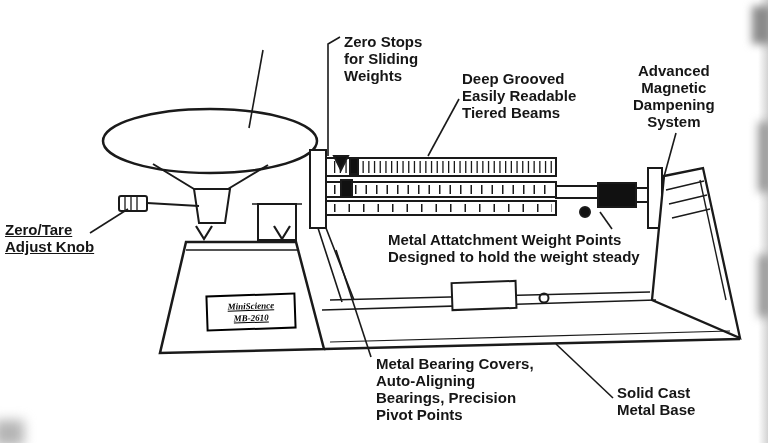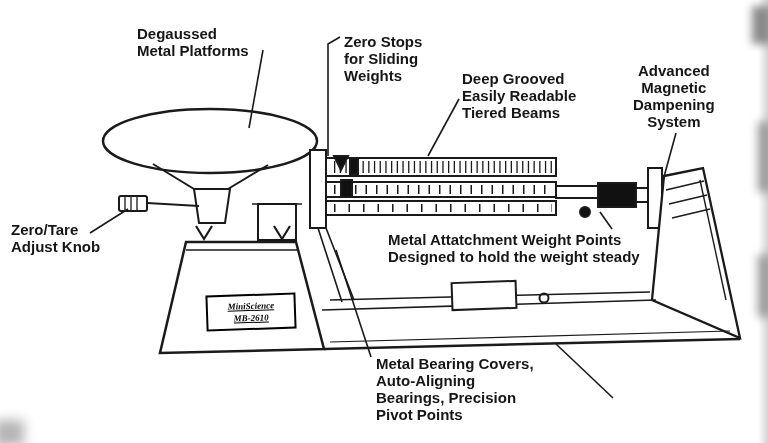--- a/index.html
+++ b/index.html
@@ -9,21 +9,21 @@
   }
   .stage svg { position:absolute; left:0; top:0; }
   .label {
     position:absolute; white-space:pre-line; font-weight:bold;
     font-size:15px; line-height:1.14; color:#161616;
   }
   #lb-platforms  { left:137px; top:25px; }
   #lb-zerostops  { left:344px; top:33px; }
   #lb-beams      { left:462px; top:54px;margin-top:16px; }
   #lb-dampening  { left:633px; top:62px;text-align:center; }
-  #lb-zerotare   { left:11px;   top:221px; }
+  #lb-zerotare   { left:5px;   top:221px;text-decoration:underline; }
   #lb-attachment { left:388px; top:231px; }
   #lb-bearings   { left:376px; top:355px; }
   #lb-base       { left:617px; top:384px; }
 
   .plate {
     position:absolute; left:206px; top:294px; width:90px; height:36px;
     border:2px solid #000; background:#fff; transform:rotate(-2deg);
     display:flex; flex-direction:column; justify-content:center; align-items:center;
     box-sizing:border-box;
   }
@@ -107,40 +107,40 @@
         <path d="M459,99 L428,156"></path>
         <path d="M676,133 L662,184"></path>
         <path d="M90,233 L128,209"></path>
         <path d="M612,229 L600,212"></path>
         <path d="M371,357 L336,250"></path>
         <path d="M613,398 L556,344"></path>
       </g>
     </g>
   </svg>
 
-  <div class="label" id="lb-platforms">Degaussed
-Metal Platforms</div>
   <div class="label" id="lb-zerostops">Zero Stops
 for Sliding
 Weights</div>
   <div class="label" id="lb-beams">Deep Grooved
 Easily Readable
 Tiered Beams</div>
   <div class="label" id="lb-dampening">Advanced
 Magnetic
 Dampening
 System</div>
   <div class="label" id="lb-zerotare">Zero/Tare
 Adjust Knob</div>
   <div class="label" id="lb-bearings">Metal Bearing Covers,
 Auto-Aligning
 Bearings, Precision
 Pivot Points</div>
   <div class="label" id="lb-attachment">Metal Attatchment Weight Points
 Designed to hold the weight steady</div>
+  <div class="label" id="lb-base">Solid Cast
+Metal Base</div>
 
   <div class="plate">
     <div class="plate-line">MiniScience</div>
     <div class="plate-line">MB-2610</div>
   </div>
 
   <div class="artifact art-right"></div>
   <div class="artifact art-b1"></div>
   <div class="artifact art-b2"></div>
   <div class="artifact art-b3"></div>

